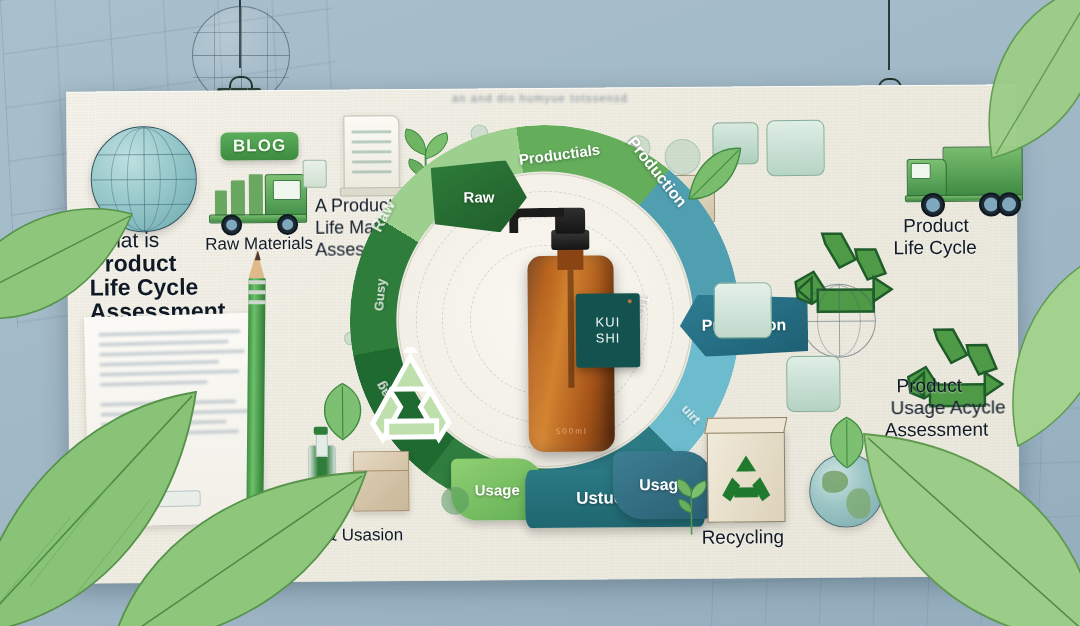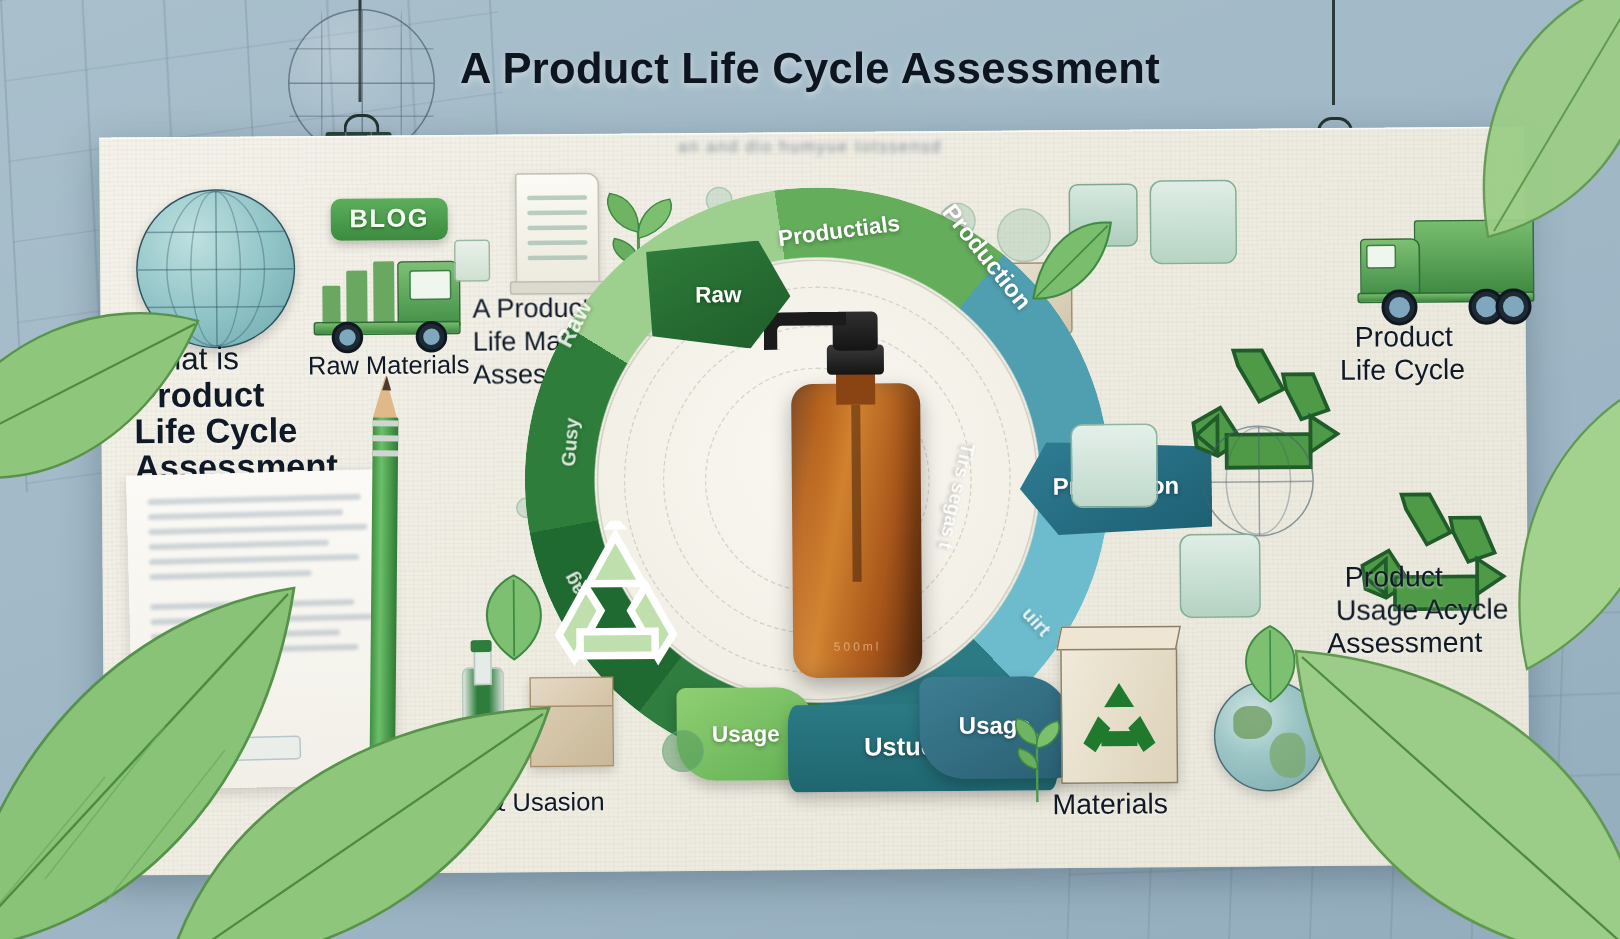--- a/index.html
+++ b/index.html
@@ -465,20 +465,27 @@
 
     <div class="bottle" style="left:460px;top:112px;">
       <div class="glass"></div>
       <div class="tube"></div>
       <div class="neck"></div>
       <div class="collar"></div>
       <div class="pump"></div>
       <div class="spout"></div>
       <div class="vol">500ml</div>
     </div>
+    <div class="tagcard" style="left:508px;top:206px;">
+      <div class="hole"></div>
+      <div>
+        <div>KUI</div>
+        <div>SHI</div>
+      </div>
+    </div>
 
     <div class="tag raw" style="left:364px;top:72px;">Raw</div>
     <div class="tag prod" style="left:612px;top:208px;">Production</div>
     <div class="tag usage1" style="left:382px;top:370px;">Usage</div>
     <div class="banner" style="left:456px;top:382px;">Ustuction</div>
     <div class="tag usage2" style="left:544px;top:364px;">Usage</div>
 
     <div class="prop-bottle" style="left:239px;top:337px;">
       <div class="b"></div>
         <div class="n"></div>
@@ -543,21 +550,21 @@
       <div class="top"></div>
       <svg width="56" height="52" viewBox="0 0 56 52" style="position:absolute;left:10px;top:24px;">
         <g fill="#1f7a2e">
           <path d="M28 2 L38 18 L28 18 L18 18 Z"></path>
           <path d="M4 42 L14 24 L22 32 L12 48 Z"></path>
           <path d="M52 42 L42 24 L34 32 L44 48 Z"></path>
           <path d="M16 44 L40 44 L40 34 L16 34 Z"></path>
         </g>
       </svg>
     </div>
-    <div class="lbl" style="left:632px;top:440px;font-size:19px;">Materials</div>
+    <div class="lbl" style="left:632px;top:440px;font-size:19px;">Recycling</div>
 
     <div class="earth" style="left:740px;top:368px;">
       <div class="c1"></div>
         <div class="c2"></div>
     </div>
 
     <div class="leaf" style="left:600px;top:386px;">
       <svg width="44" height="62" viewBox="0 0 44 62">
         <path d="M22 62 L22 16" stroke="#4e9a4e" stroke-width="1.6" fill="none"></path>
         <path d="M22 24 C10 22 6 12 9 6 C19 8 23 16 22 24Z" fill="#6eb463" stroke="#3f8a42" stroke-width="1"></path>
@@ -609,16 +616,15 @@
       <path d="M236 228 C100 220 14 140 2 18 C132 28 226 108 236 228Z" fill="#9bcd88" stroke="#5f9a4f" stroke-width="1.8"></path>
       <path d="M234 226 L6 22" stroke="#4d8a42" stroke-width="1.5" fill="none"></path>
     </svg>
   </div>
   <div class="leaf" style="left:1000px;top:250px;">
     <svg width="120" height="200" viewBox="0 0 120 200">
       <path d="M110 0 C30 34 0 120 18 196 C94 156 124 76 110 0Z" fill="#a3d28e" stroke="#5f9a4f" stroke-width="1.5"></path>
     </svg>
   </div>
 
-  <div class="title">A Product Life Cycle Assessment</div>
   <div class="subtitle">an and dio humyue totssensd</div>
 
 </div>
 
 </body></html>

